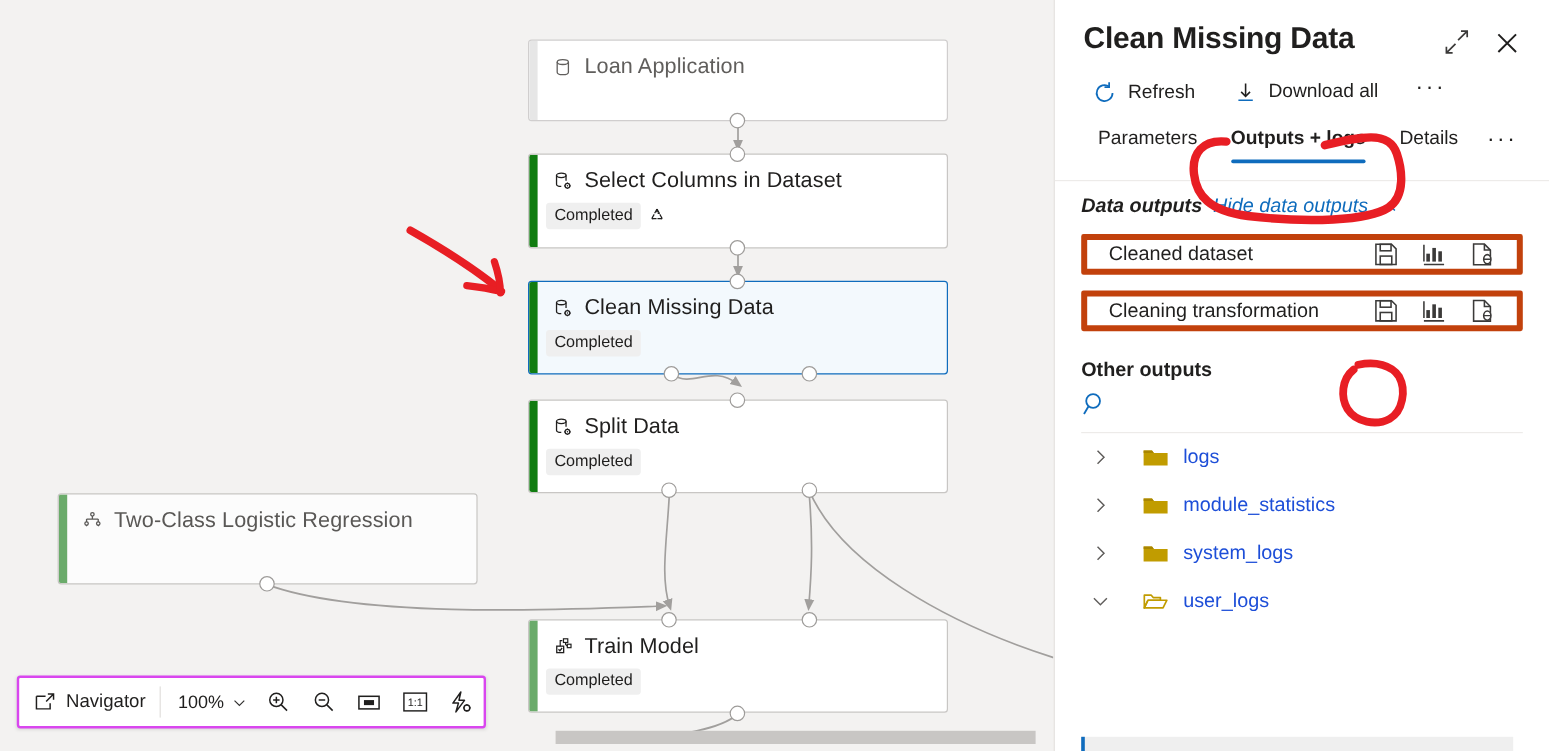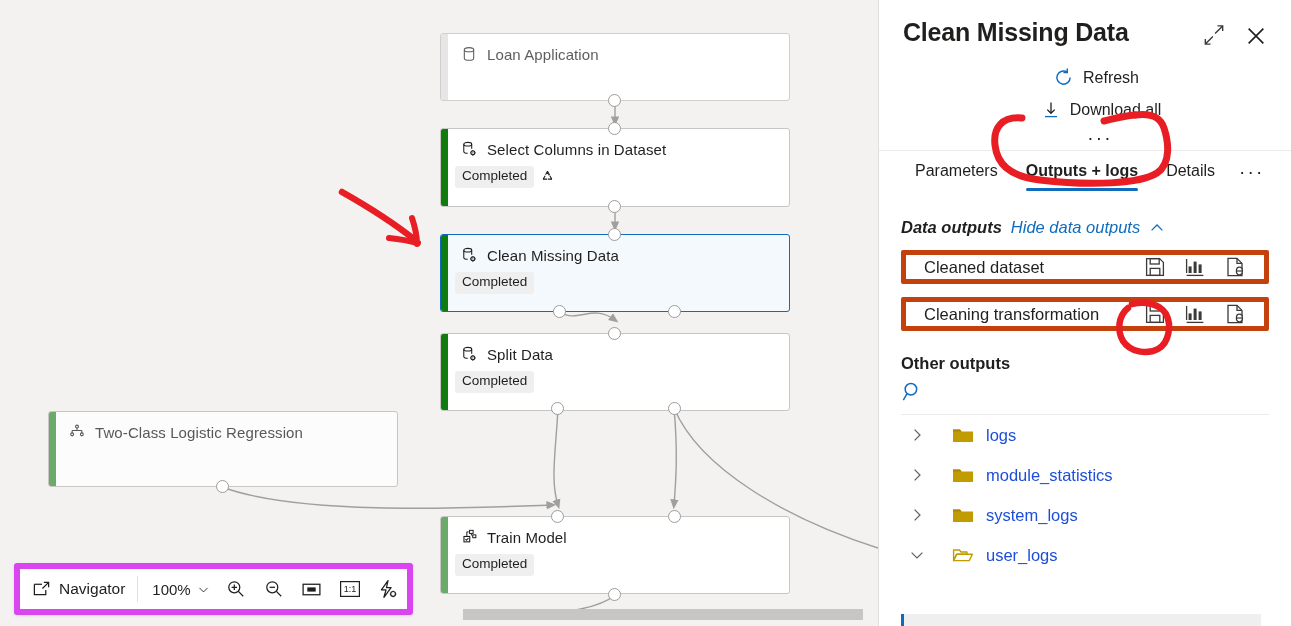--- a/index.html
+++ b/index.html
@@ -22,41 +22,41 @@
     position:absolute;box-sizing:border-box;
     background:#ffffff;border:1px solid #c8c6c4;border-radius:3px;
     display:flex;flex-direction:column;overflow:hidden;
   }
   .node .accent{position:absolute;left:0;top:0;bottom:0;width:7px;}
   .node.dataset{border:1px solid #d0cece;}
   .node.dataset .accent{background:#e6e6e6;}
   .node.sel{border:1px solid #0f6cbd;background:#f3f9fd;}
   .node .nrow1{display:flex;align-items:center;gap:9px;padding:11px 0 0 19px;}
   .node .nicon{width:18px;height:18px;flex:0 0 18px;display:block;}
-  .node .ntitle{font-size:15px;color:#201f1e;letter-spacing:.1px;white-space:nowrap;}
+  .node .ntitle{font-size:18px;color:#201f1e;letter-spacing:.1px;white-space:nowrap;}
   .node.dataset .ntitle{color:#605e5c;}
   .node .nrow2{display:flex;align-items:center;gap:6px;padding:8px 0 0 14px;}
   .status{
     font-size:13.5px;color:#201f1e;background:#efefef;
     border-radius:3px;padding:2px 7px 3px 7px;line-height:1.25;
   }
   .node.faded .status{color:#4a4947;background:#ececec;}
   .node.faded .ntitle{color:#5a5856;}
   .node.faded{background:#fcfcfc;gap:38px;}
   .reuse{width:15px;height:15px;display:block;}
 
   .port{
     position:absolute;width:13px;height:13px;border-radius:50%;
     background:#fff;border:1.3px solid #9e9c9a;box-sizing:border-box;
   }
 
   
   #navbar{
     position:absolute;left:14px;top:563px;height:40px;
-    background:#ffffff;border:6px solid #d946ef;border-radius:3px;
+    background:#ffffff;border:2px solid #d946ef;border-radius:3px;
     box-shadow:0 1px 3px rgba(0,0,0,.10);
     display:flex;align-items:center;
   }
   #navbar .nvbtn{
     display:flex;align-items:center;gap:8px;height:100%;
     padding:0 12px 0 12px;cursor:default;color:#201f1e;font-size:15px;
   }
   #navbar .divider{width:1px;height:26px;background:#e1dfdd;}
   #navbar .zoomval{font-size:15px;color:#201f1e;padding-left:14px;}
   #navbar .icbtn{
@@ -74,21 +74,21 @@
     background:#ffffff;border-left:1px solid #e1dfdd;
     box-sizing:border-box;overflow:hidden;
   }
   #panel .phead{display:flex;align-items:flex-start;padding:18px 22px 0 24px;}
   #panel .ptitle{
     font-size:25px;font-weight:bold;color:#201f1e;flex:1;line-height:1.15;
     letter-spacing:-.2px;
   }
   #panel .phead .hicon{width:26px;height:26px;margin-left:4px;margin-top:4px;cursor:default;}
 
-  #cmdbar{display:flex;align-items:center;padding:14px 0 0 22px;gap:4px;flex-direction:column;}
+  #cmdbar{display:flex;align-items:flex-start;padding:14px 0 0 22px;gap:4px;}
   .cmd{display:flex;align-items:center;gap:9px;padding:4px 9px;cursor:default;}
   .cmd .clabel{font-size:16px;color:#201f1e;}
   .ellipsis{font-size:19px;color:#201f1e;letter-spacing:2.2px;padding:0 10px;cursor:default;line-height:1;}
 
   #tabs{display:flex;align-items:flex-end;padding:12px 0 0 22px;position:relative;}
   .tab{
     position:relative;padding:3px 14px 11px 14px;font-size:16px;color:#201f1e;cursor:default;
   }
   .tab.active{font-weight:bold;}
   .tab.active .underline{

